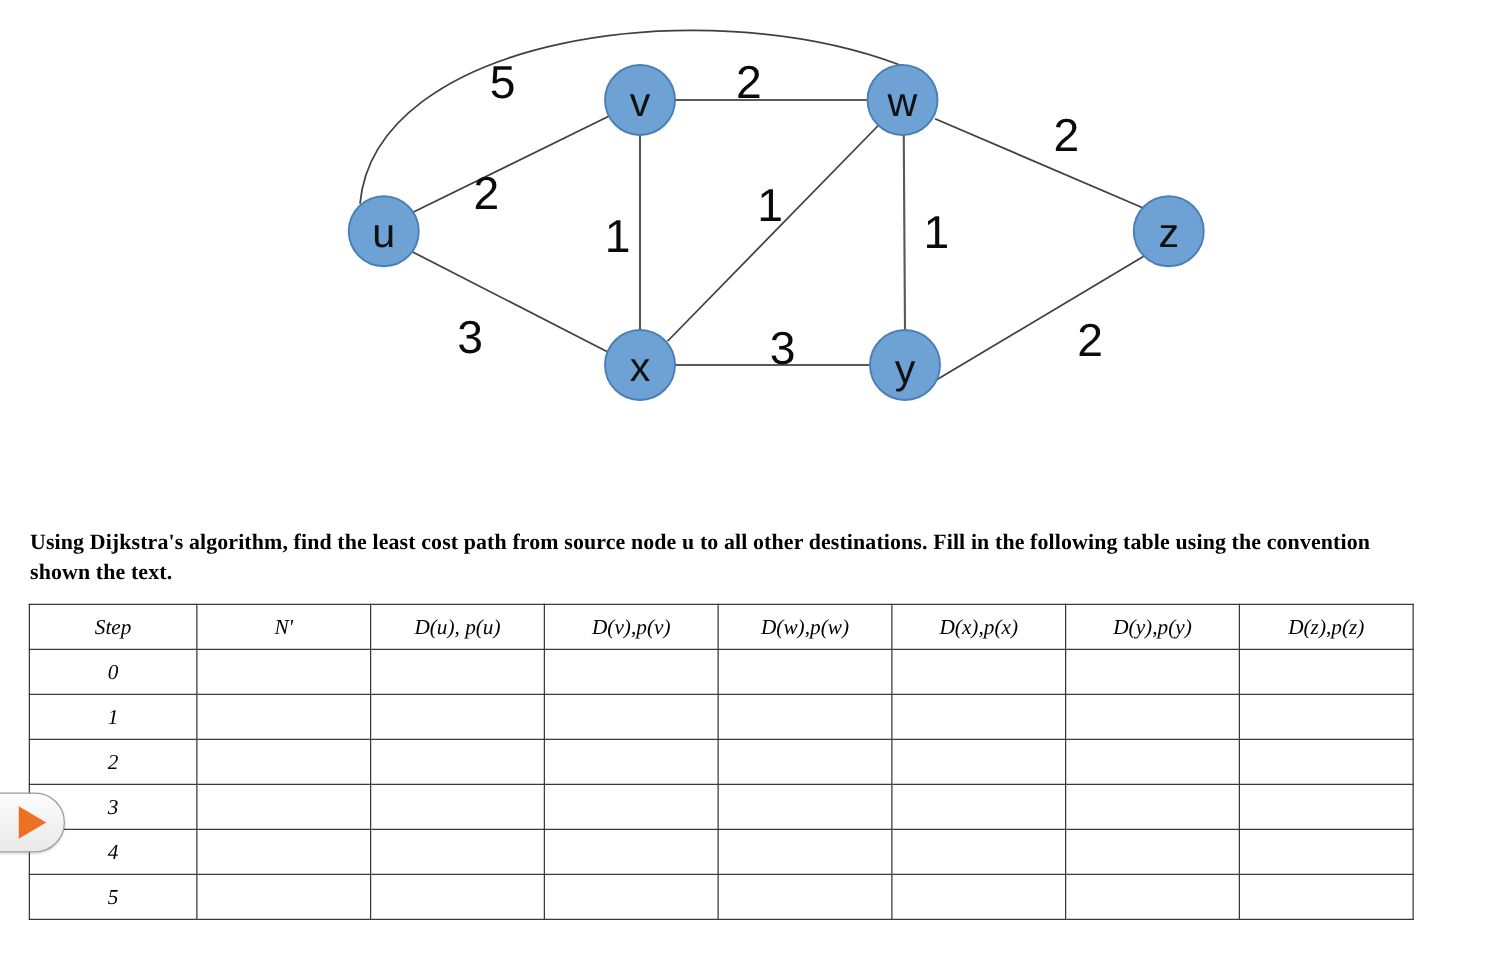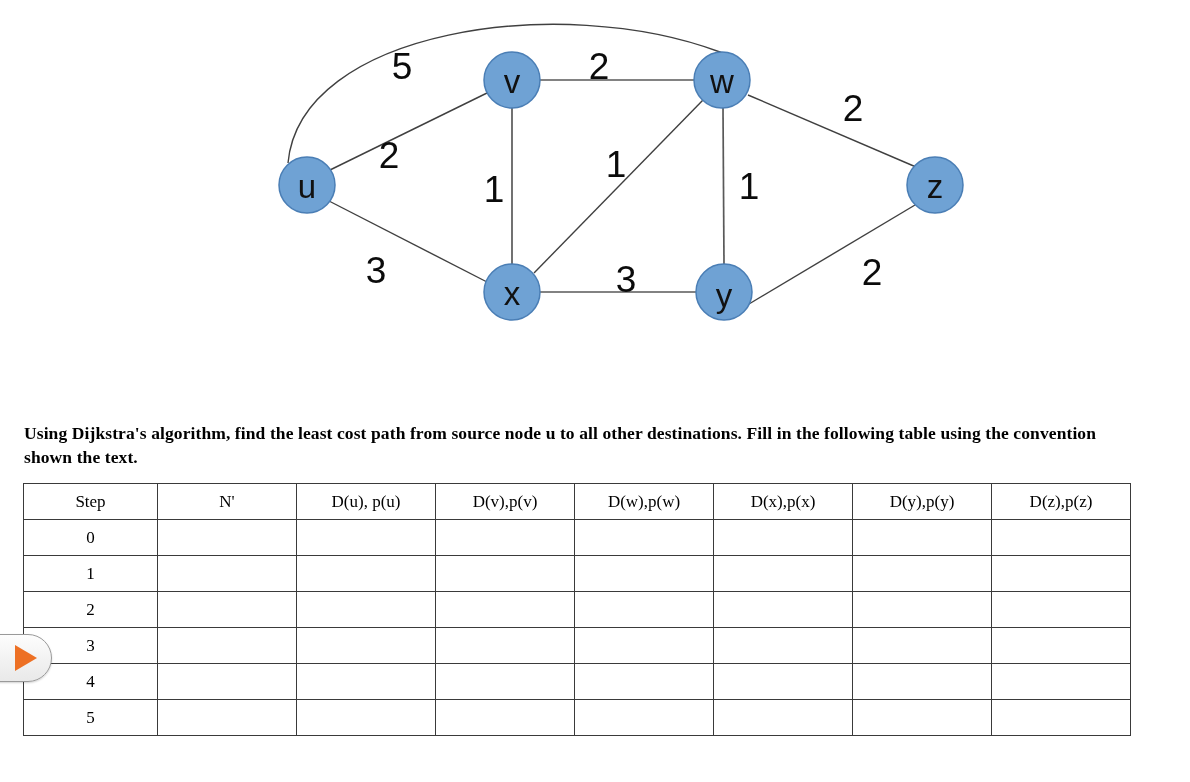--- a/index.html
+++ b/index.html
@@ -89,20 +89,21 @@
   #dijkstra-table th {
     border: 1px solid #3a3a3a;
     height: 35px;
     text-align: center;
     vertical-align: middle;
     font-family: "Liberation Serif", serif;
     font-size: 17px;
     font-weight: normal;
     color: #000000;
     padding: 0;
+    font-style: italic;
   }
   #dijkstra-table th {
     font-weight: normal;
   }
   #dijkstra-table col.c-step { width: 134px; }
   #dijkstra-table col.c-rest { width: 139px; }
 
   
   #play-tab {
     position: absolute;

